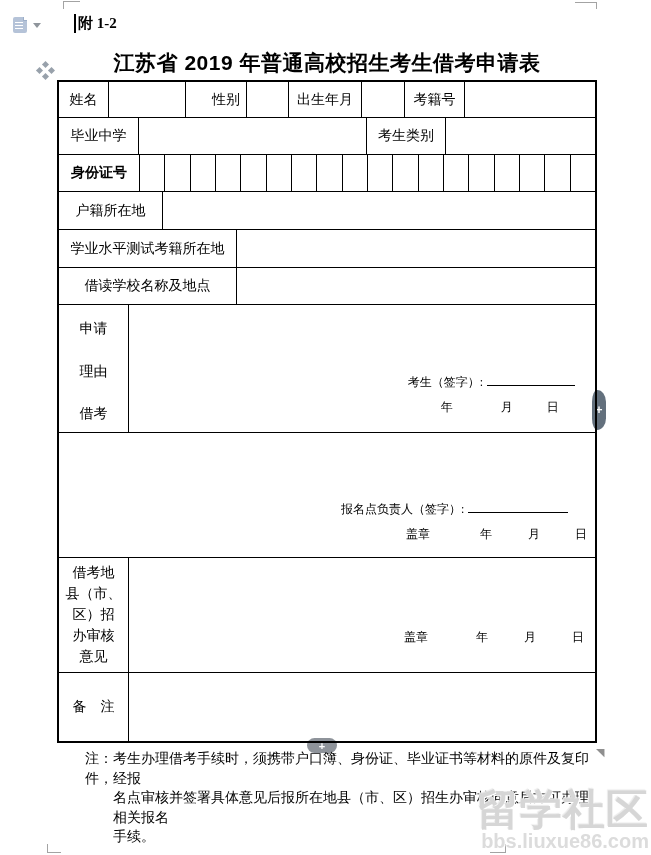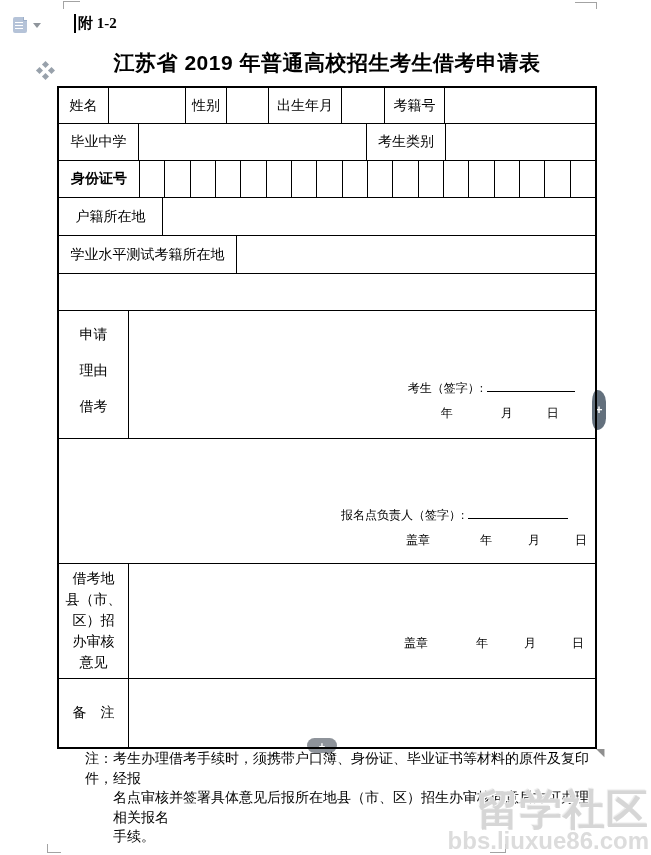--- a/index.html
+++ b/index.html
@@ -42,43 +42,43 @@
     font:bold 11px "Liberation Sans",sans-serif; }
   .resize-mark { position:absolute; left:596px; top:747px; font-size:11px; color:#8f8f8f; line-height:11px;
     font-family:"DejaVu Sans",sans-serif; }
 
   
   .attach { position:absolute; left:78px; top:14px; font-size:15px; font-weight:bold; }
   .doc-title { position:absolute; left:57px; top:49px; width:540px; text-align:center;
     font-family:"Liberation Sans","DejaVu Sans",sans-serif; font-weight:bold; font-size:21px; letter-spacing:0.5px; }
 
   
-  .tbl { position:absolute; left:57px; top:86px; width:540px; height:663px;
+  .tbl { position:absolute; left:57px; top:80px; width:540px; height:663px;
     border:2px solid #000; display:flex; flex-direction:column; }
   .row { display:flex; border-bottom:1px solid #000; flex:none; }
   .row:last-child { border-bottom:none; flex:1; }
   .cell { border-right:1px solid #000; display:flex; align-items:center; justify-content:center;
     font-size:14px; overflow:hidden; }
   .cell:last-child { border-right:none; }
   .fill { flex:1; }
-  .w50{flex:0 0 50px;} .w77{flex:0 0 77px;} .w41{flex:0 0 41px;} .w42{flex:0 0 42px;}
+  .w50{flex:0 0 50px;} .w77{flex:0 0 77px;} .w41{flex:0 0 41px;margin-left:20px;} .w42{flex:0 0 42px;}
   .w73{flex:0 0 73px;} .w43{flex:0 0 43px;} .w60{flex:0 0 60px;}
   .w80{flex:0 0 80px;} .w228{flex:0 0 228px;} .w79{flex:0 0 79px;}
   .w81{flex:0 0 81px;font-weight:bold;} .w104{flex:0 0 104px;} .w178{flex:0 0 178px;} .w70{flex:0 0 70px;}
   .h36{height:36px;} .h37{height:37px;} .h38{height:38px;}
   .h128{height:128px;} .h125{height:125px;} .h115{height:115px;}
 
   .digits { flex:1; display:flex; }
   .digit { flex:1; border-left:1px solid #000; }
   .digits .digit:first-child { border-left:none; }
 
   .vlabel { flex-direction:column; justify-content:flex-start; }
   .vlabel div { width:100%; text-align:center; }
   .lh37 { padding-top:8px; } .lh37 div { line-height:37px; }
-  .lh36 { padding-top:6px; } .lh36 div { line-height:36px; }
+  .lh36 { padding-top:6px;justify-content:space-between; } .lh36 div { line-height:36px; }
   .lh21 { padding-top:4px; } .lh21 div { line-height:21px; }
 
   .content { flex:1; position:relative; }
   .sign { position:absolute; font-size:12px; white-space:nowrap; }
   .sign .uline { display:inline-block; border-bottom:1px solid #000; height:13px; margin-left:4px; vertical-align:baseline; }
   .sign .line2 { margin-top:8px; }
   .s7 { right:20px; bottom:16px; }
   .s7 .uline { width:88px; }
   .s7 .line2 { padding-left:33px; }
   .s7 .d1{margin-left:0;} .s7 .d2{margin-left:45px;} .s7 .d3{margin-left:31px;}
@@ -93,21 +93,21 @@
 
   
   .note { position:absolute; left:85px; top:749px; width:512px; font-size:14px; line-height:19.5px; }
   .note .cont { padding-left:28px; }
 
   
   .watermark { position:absolute; right:2px; bottom:4px; text-align:right;
     font-family:"Liberation Sans","DejaVu Sans",sans-serif; pointer-events:none; }
   .wm-title { font-size:42px; font-weight:bold; letter-spacing:1px; color:#d6d6d6;
     text-shadow:1px 1px 0 #ffffff, -1px -1px 1px #eaeaea; line-height:42px; }
-  .wm-url { font-size:24px; font-weight:bold; color:#dcdcdc;
+  .wm-url { font-size:20px; font-weight:bold; color:#dcdcdc;
     text-shadow:1px 1px 0 #ffffff; line-height:20px; }
 </style>
 </head>
 <body>
 
 <div class="doc-icon">
   <span class="fold"></span>
   <span class="l1"></span>
     <span class="l2"></span>
     <span class="l3"></span>
@@ -183,20 +183,21 @@
     <div class="cell w104">户籍所在地</div>
     <div class="cell fill"></div>
   </div>
 
   <div class="row h38">
     <div class="cell w178">学业水平测试考籍所在地</div>
     <div class="cell fill"></div>
   </div>
 
   <div class="row h37">
+    <div class="cell w178">借读学校名称及地点</div>
     <div class="cell fill"></div>
   </div>
 
   <div class="row h128">
     <div class="cell w70 vlabel lh36">
       <div>申请</div>
       <div>理由</div>
       <div>借考</div>
     </div>
     <div class="cell content">

